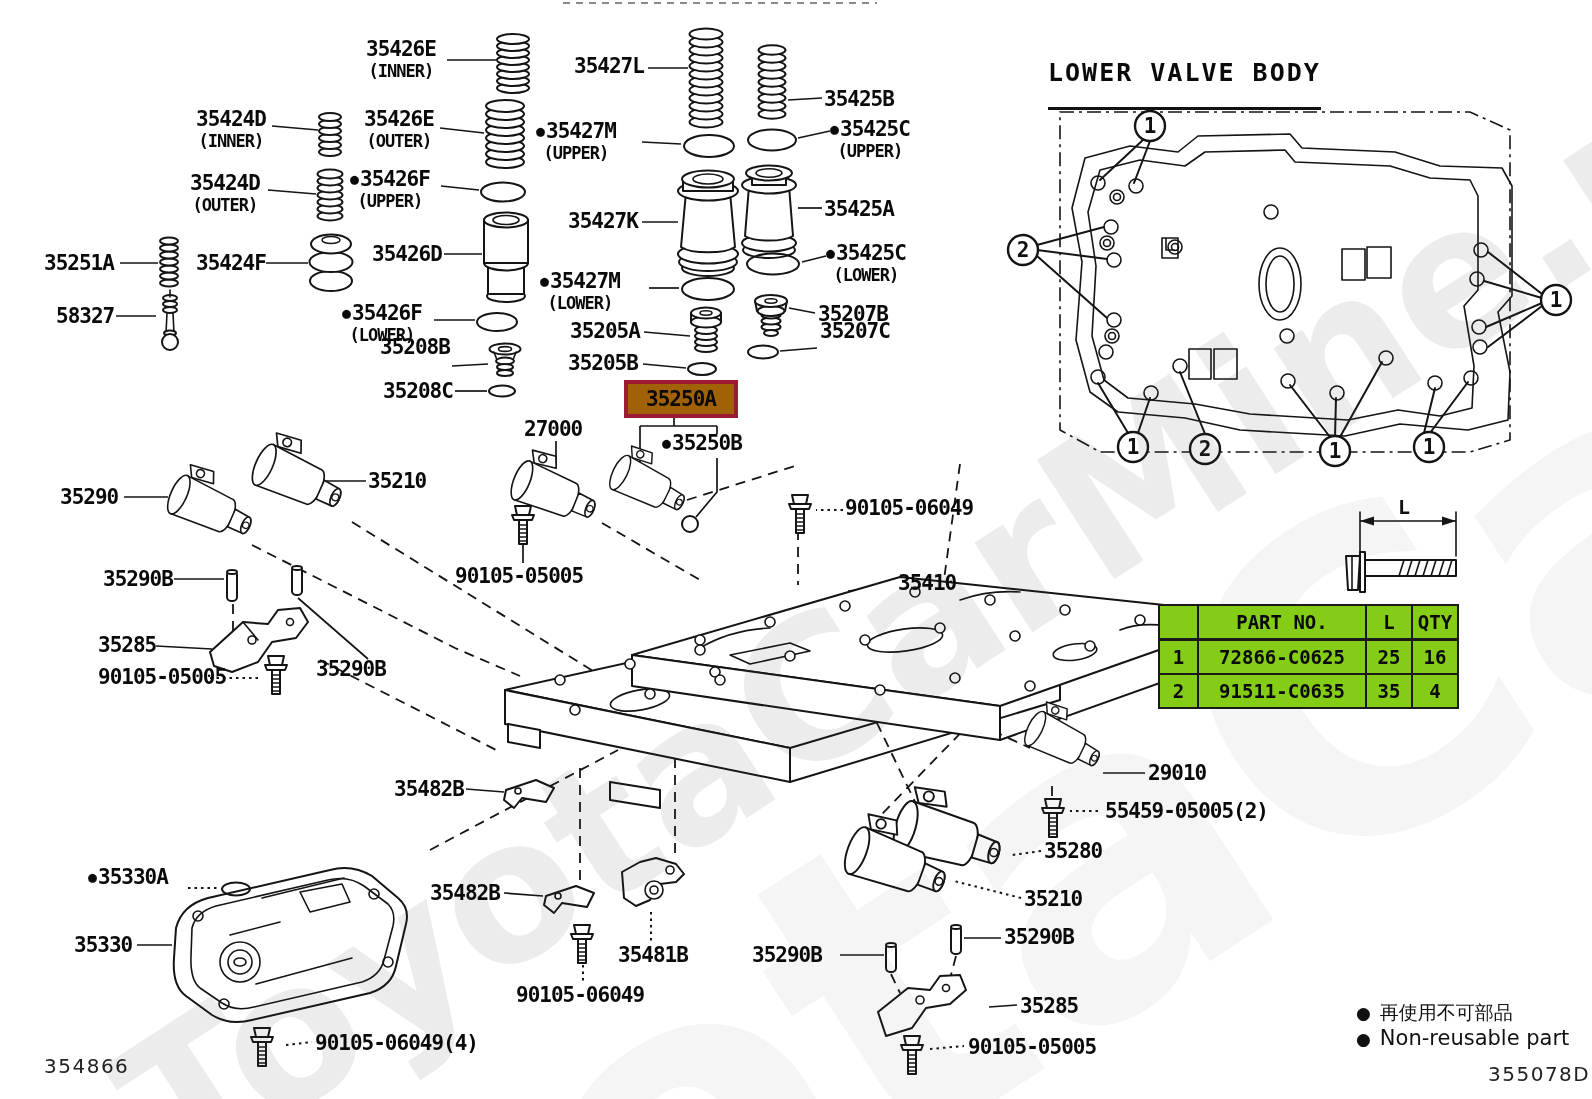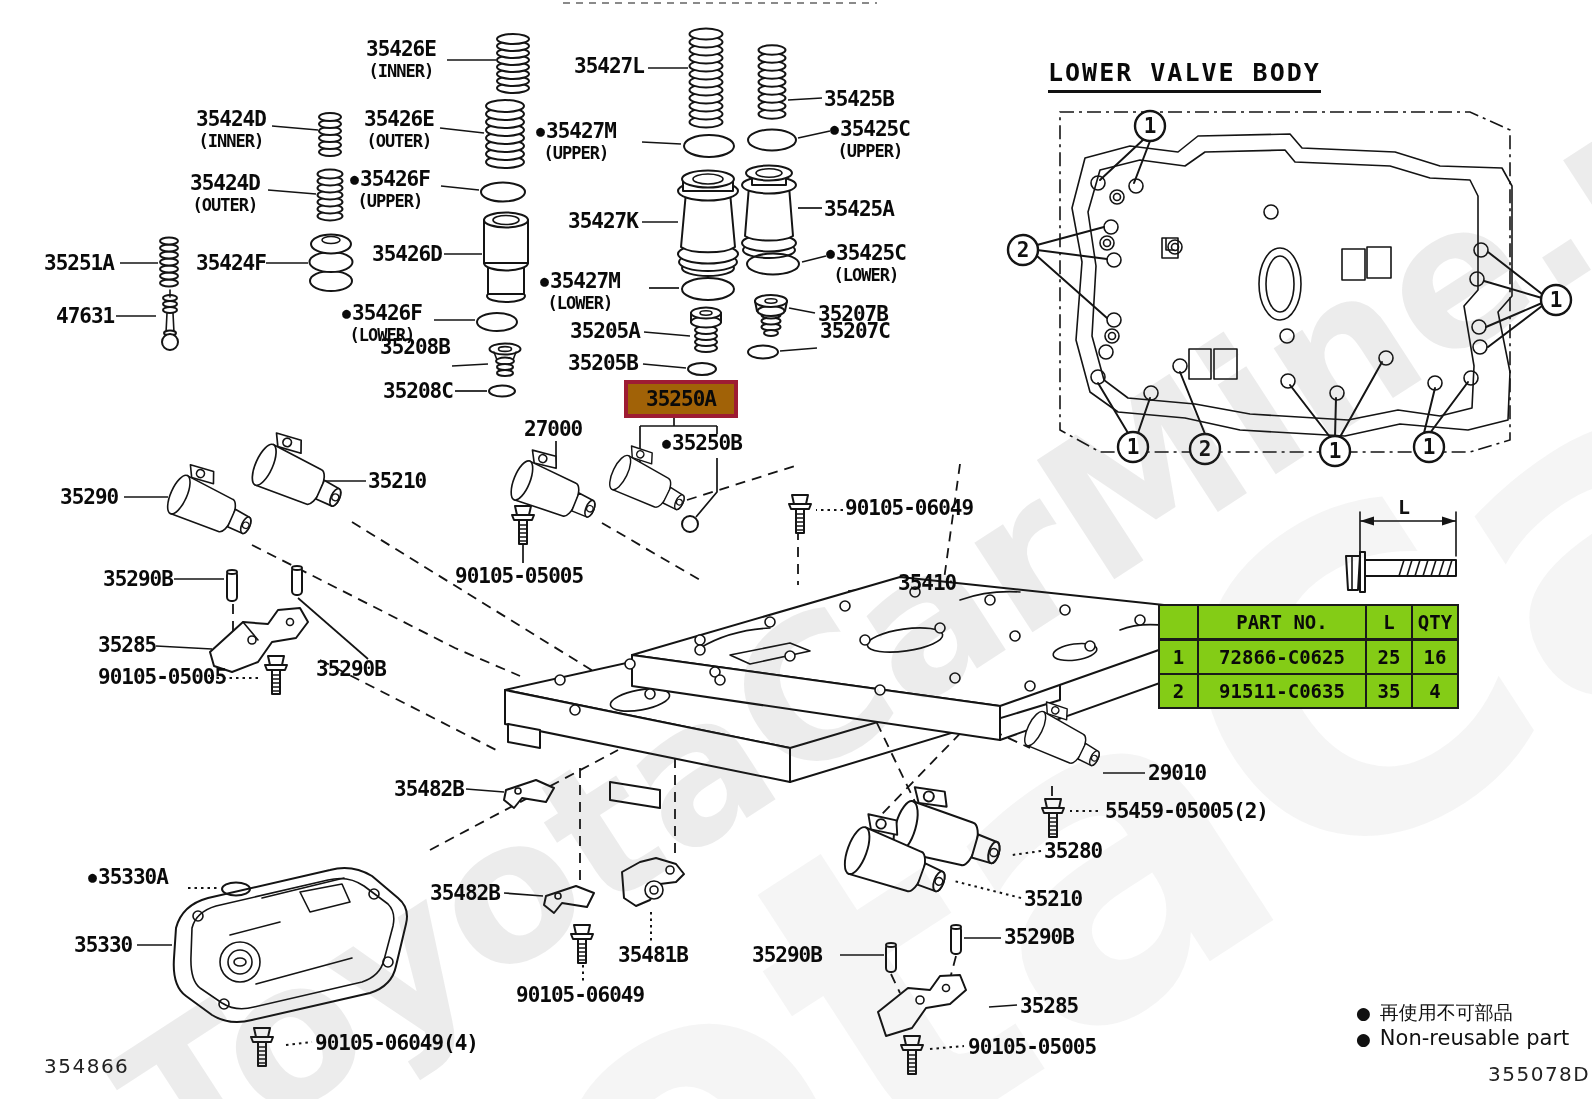--- a/index.html
+++ b/index.html
@@ -18,21 +18,21 @@
   .callout text{font:700 21px "DejaVu Sans Mono",monospace;fill:#111;text-anchor:middle}
   .dimtxt{font:700 20px "DejaVu Sans Mono",monospace;fill:#111;text-anchor:middle}
   .plabel{position:absolute;text-align:center;font:700 21px/1.12 "DejaVu Sans Mono",monospace;
           letter-spacing:-1px;color:#0a0a0a;white-space:nowrap;z-index:3}
   .plabel .note{font-size:17px;letter-spacing:-1px}
   .pdot{font-size:15px;vertical-align:2px;margin-right:2px}
   .redbox{position:absolute;border:4px solid #9e1c33;background:#a16207;display:flex;
           align-items:center;justify-content:center;z-index:3}
   .redbox .pl-line{font:700 21px "DejaVu Sans Mono",monospace;letter-spacing:-1px;color:#0a0a0a}
   .sec-title{position:absolute;left:1048px;top:58px;font:700 25px "DejaVu Sans Mono",monospace;
-             letter-spacing:2px;color:#0a0a0a;border-bottom:3px solid #111;padding-bottom:3px;z-index:3}
+             letter-spacing:2px;color:#0a0a0a;border-bottom:3px solid #111;padding-bottom:20px;z-index:3}
   .btable{position:absolute;left:1158px;top:604px;border-collapse:collapse;z-index:3;
           font:700 19px "DejaVu Sans Mono",monospace;color:#0a0a0a;background:#84cc16}
   .btable th,.btable td{border:2px solid #1a1a1a;text-align:center;padding:0}
   .btable th{font-weight:600;height:32px}
   .btable td{height:32px}
   .btable .c-ref{width:37px}.btable .c-part{width:166px}.btable .c-l{width:44px}.btable .c-qty{width:44px}
   .btable thead th{border-bottom:3px solid #1a1a1a}
   .legend-row{position:absolute;font:400 19px "DejaVu Sans",sans-serif;color:#111;white-space:nowrap;z-index:3}
   .legend-row .ldot{margin-right:9px;font-size:17px}
   .fig-code{position:absolute;font:400 20px "DejaVu Sans",sans-serif;color:#222;letter-spacing:1.5px;z-index:3}
@@ -581,21 +581,21 @@
   <div class="plabel" style="left:44px;top:252px">
     <div>35251A</div>
     </div>
   <div class="plabel" style="left:196px;top:252px">
     <div>35424F</div>
     </div>
   <div class="plabel" style="left:372px;top:243px">
     <div>35426D</div>
     </div>
   <div class="plabel" style="left:56px;top:305px">
-    <div>47631</div>
+    <div>58327</div>
     </div>
   <div class="plabel" style="left:342px;top:302px">
     <div><span class="pdot">●</span><span>35426F</span></div>
     <div class="note">(LOWER)</div>
     </div>
   <div class="plabel" style="left:380px;top:336px">
     <div>35208B</div>
     </div>
   <div class="plabel" style="left:383px;top:380px">
     <div>35208C</div>

